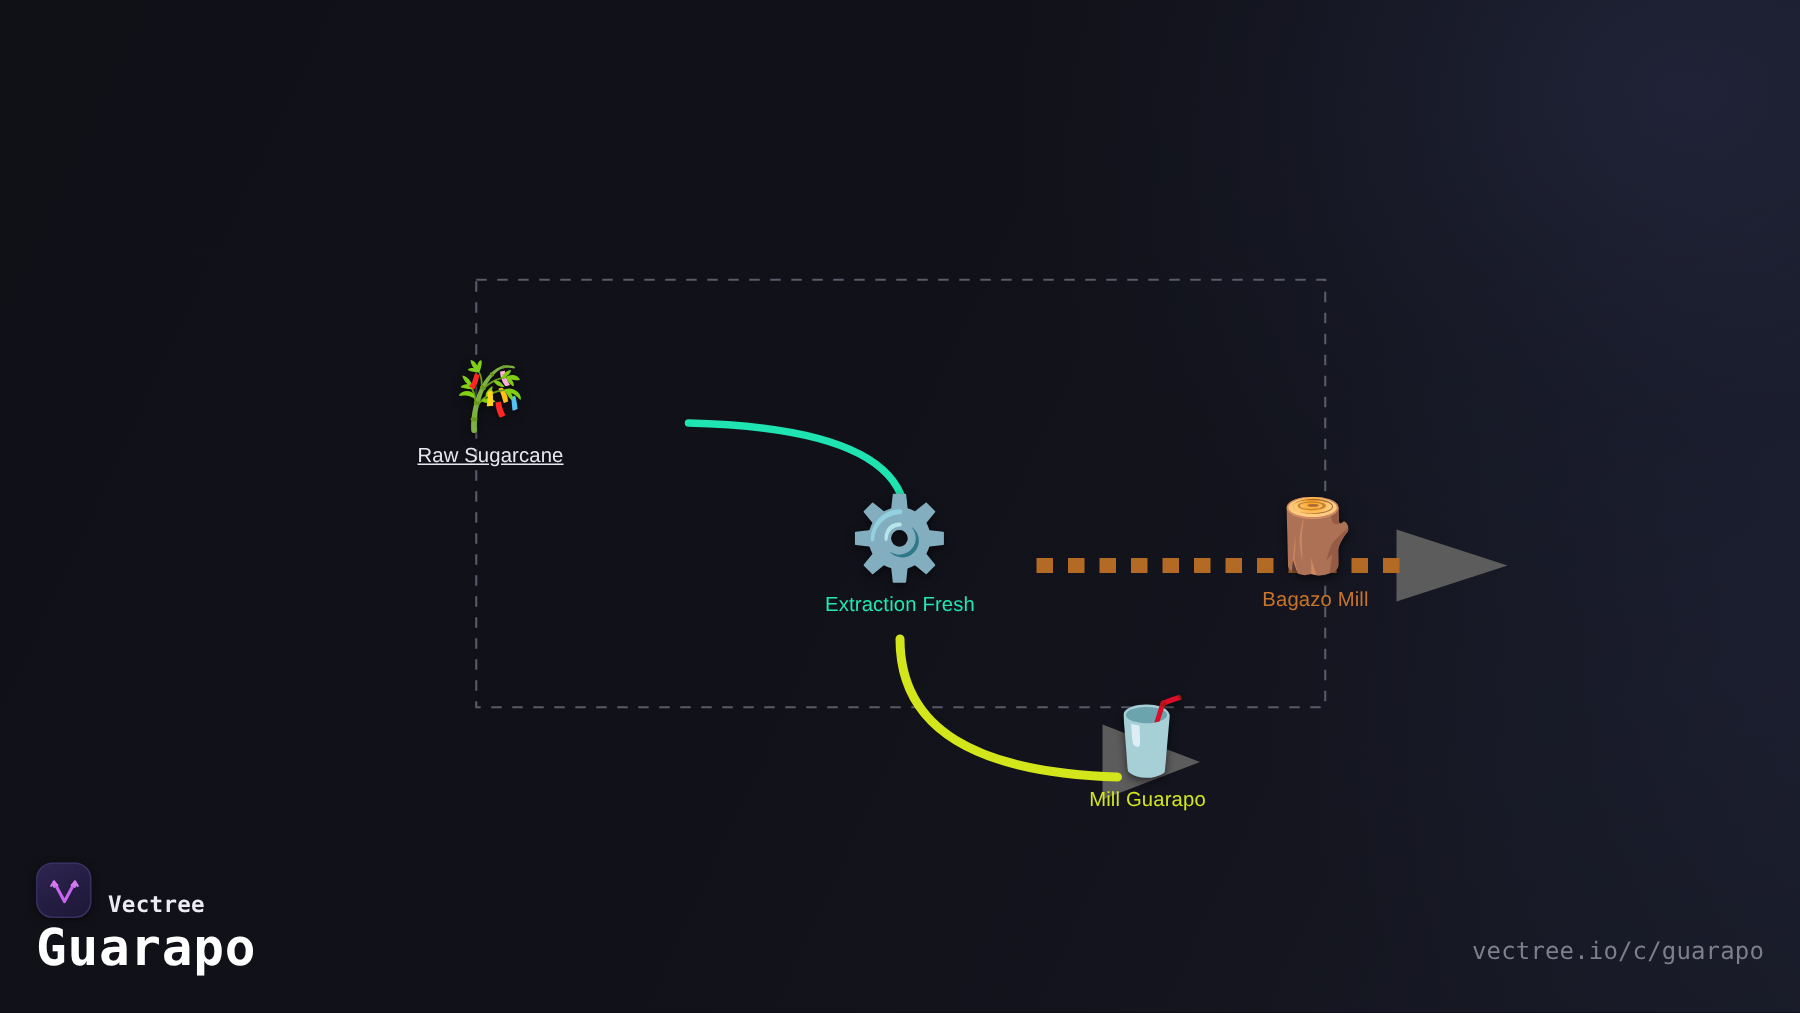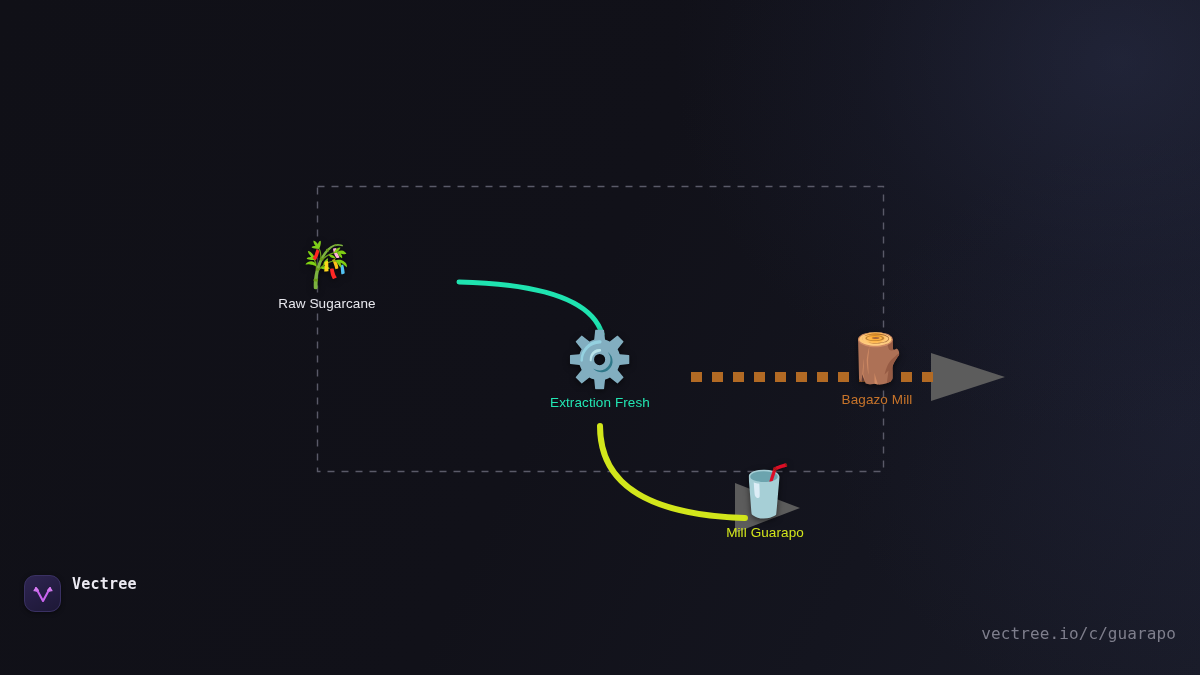--- a/index.html
+++ b/index.html
@@ -44,42 +44,42 @@
   }
   .node-label {
     margin-top: 9px;
     font-size: 13.5px;
     letter-spacing: 0.1px;
     white-space: nowrap;
     text-align: center;
   }
 
   #node-sugarcane { left: 327px; top: 277px; }
-  #node-sugarcane .node-label { color: #e8e8ee; }
+  #node-sugarcane .node-label { color: #e8e8ee; text-decoration: underline; }
   #node-sugarcane .node-emoji { font-size: 44px; }
 
   #node-mill { left: 600px; top: 371px; }
   #node-mill .node-label { color: #22e6b3; }
   #node-mill .node-emoji { font-size: 54px; }
 
   #node-bagazo { left: 877px; top: 371px; }
   #node-bagazo .node-label { color: #c8742a; }
   #node-bagazo .node-emoji { font-size: 48px; }
 
   #node-guarapo { left: 765px; top: 503px; }
   #node-guarapo .node-label { color: #d2e61b; }
   #node-guarapo .node-emoji { font-size: 50px; }
 
   
   #footer-brand {
     position: absolute;
     left: 24px;
     top: 575px;
     display: flex;
-    align-items: flex-start;
+    align-items: flex-end;
     gap: 11px;
   }
   #brand-logo {
     width: 35px;
     height: 35px;
     border-radius: 11px;
     background: linear-gradient(150deg, #2e2551 0%, #241d42 55%, #1d1836 100%);
     border: 1px solid #3a3163;
     display: flex;
     align-items: center;
@@ -156,16 +156,17 @@
     <div id="brand-logo">
       <svg width="22" height="22" viewBox="0 0 22 22" xmlns="http://www.w3.org/2000/svg">
         <path d="M4 5 L11 18 L18 5" fill="none" stroke="#c964ee" stroke-width="2.1" stroke-linecap="round" stroke-linejoin="round"></path>
         <path d="M4 5 L2.2 7.6 M4 5 L6.2 7.2 M4 5 L4.1 8.2" fill="none" stroke="#d77bf2" stroke-width="1.5" stroke-linecap="round"></path>
         <path d="M18 5 L19.8 7.6 M18 5 L15.8 7.2 M18 5 L17.9 8.2" fill="none" stroke="#d77bf2" stroke-width="1.5" stroke-linecap="round"></path>
       </svg>
     </div>
     <span id="brand-name">Vectree</span>
   </div>
 
+  <div id="page-title">Guarapo</div>
 
   <div id="footer-url">vectree.io/c/guarapo</div>
 
 </div>
 
 </body></html>

